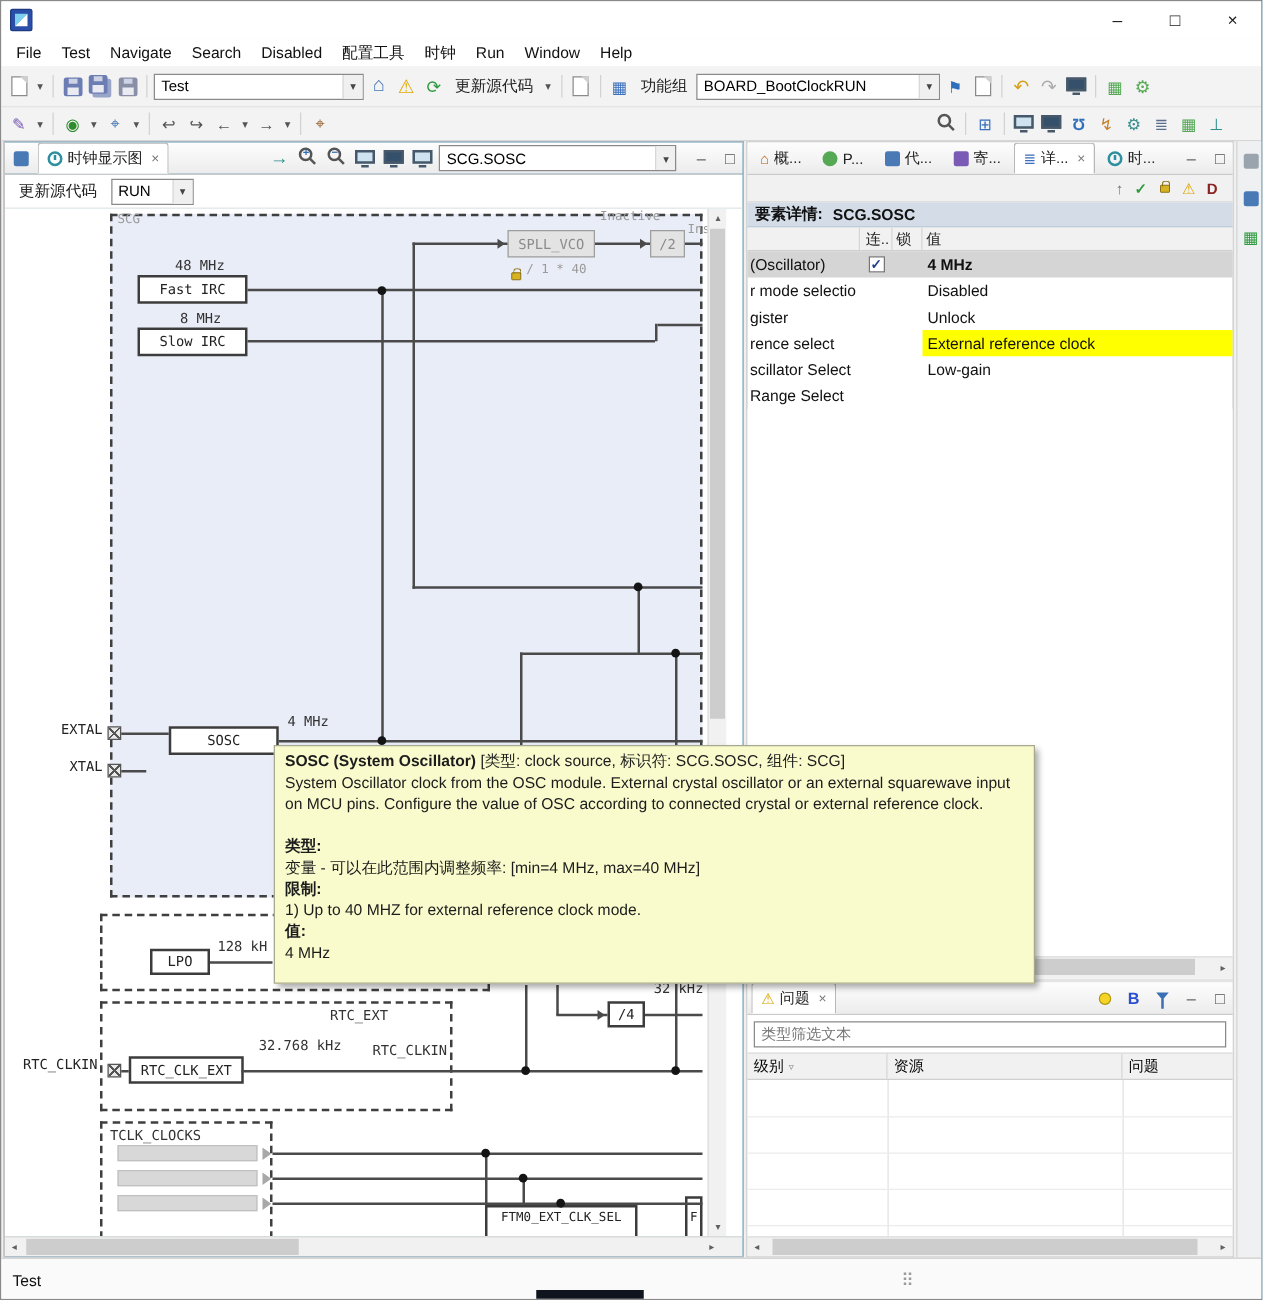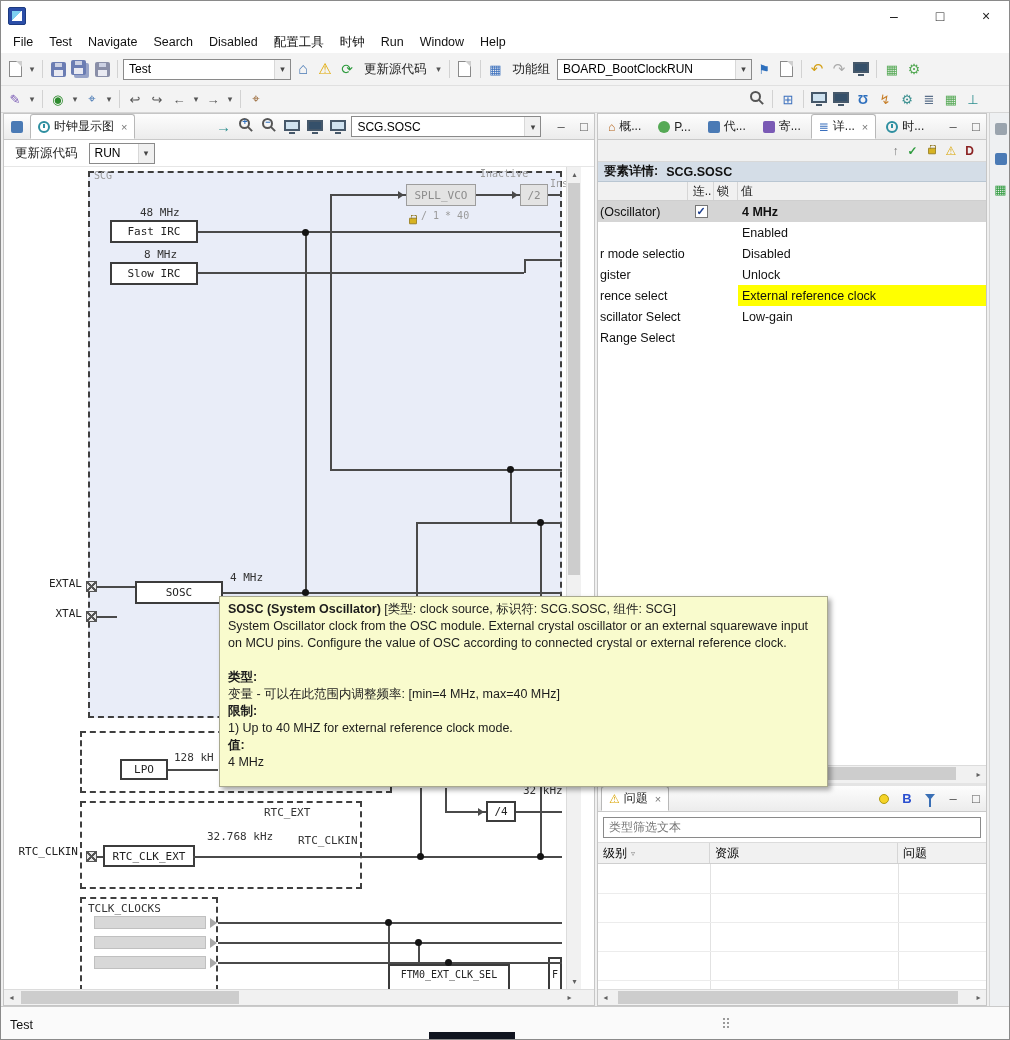--- a/index.html
+++ b/index.html
@@ -457,26 +457,20 @@
 
       <div class="drow selected">
         <div class="c-name">(Oscillator)</div>
         <div class="c-conn">
             <span class="checkbox">✓</span>
           </div>
         <div class="c-lock"></div>
         <div class="c-value">4 MHz</div>
       </div>
       <div class="drow">
-        <div class="c-name"></div>
-        <div class="c-conn"></div>
-          <div class="c-lock"></div>
-        <div class="c-value">Enabled</div>
-      </div>
-      <div class="drow">
         <div class="c-name">r mode selectio</div>
         <div class="c-conn"></div>
           <div class="c-lock"></div>
         <div class="c-value">Disabled</div>
       </div>
       <div class="drow">
         <div class="c-name">gister</div>
         <div class="c-conn"></div>
           <div class="c-lock"></div>
         <div class="c-value">Unlock</div>

